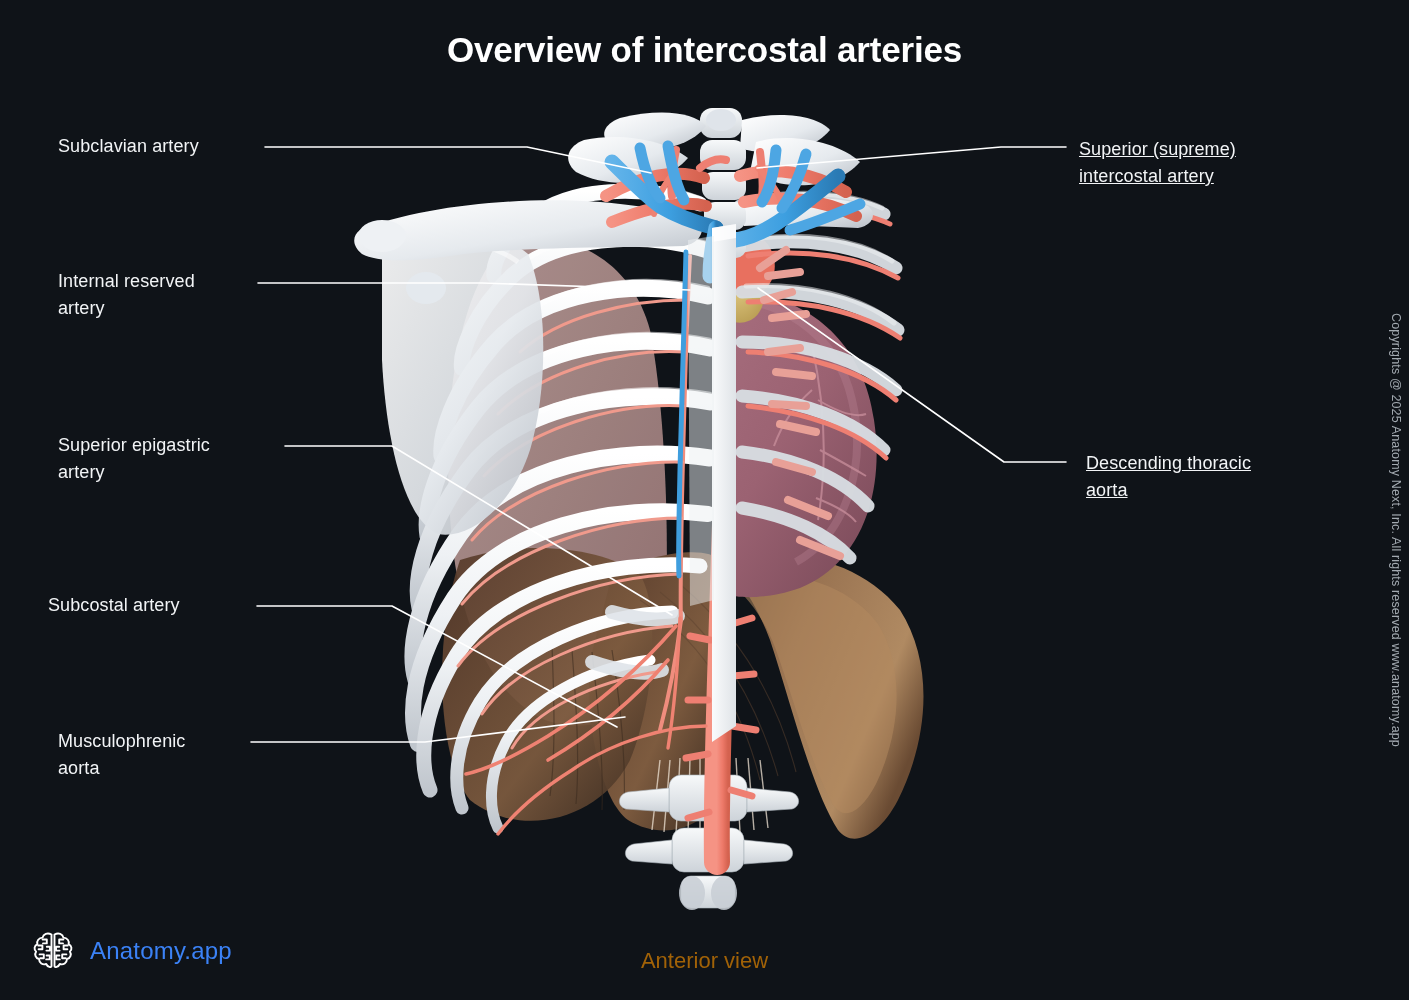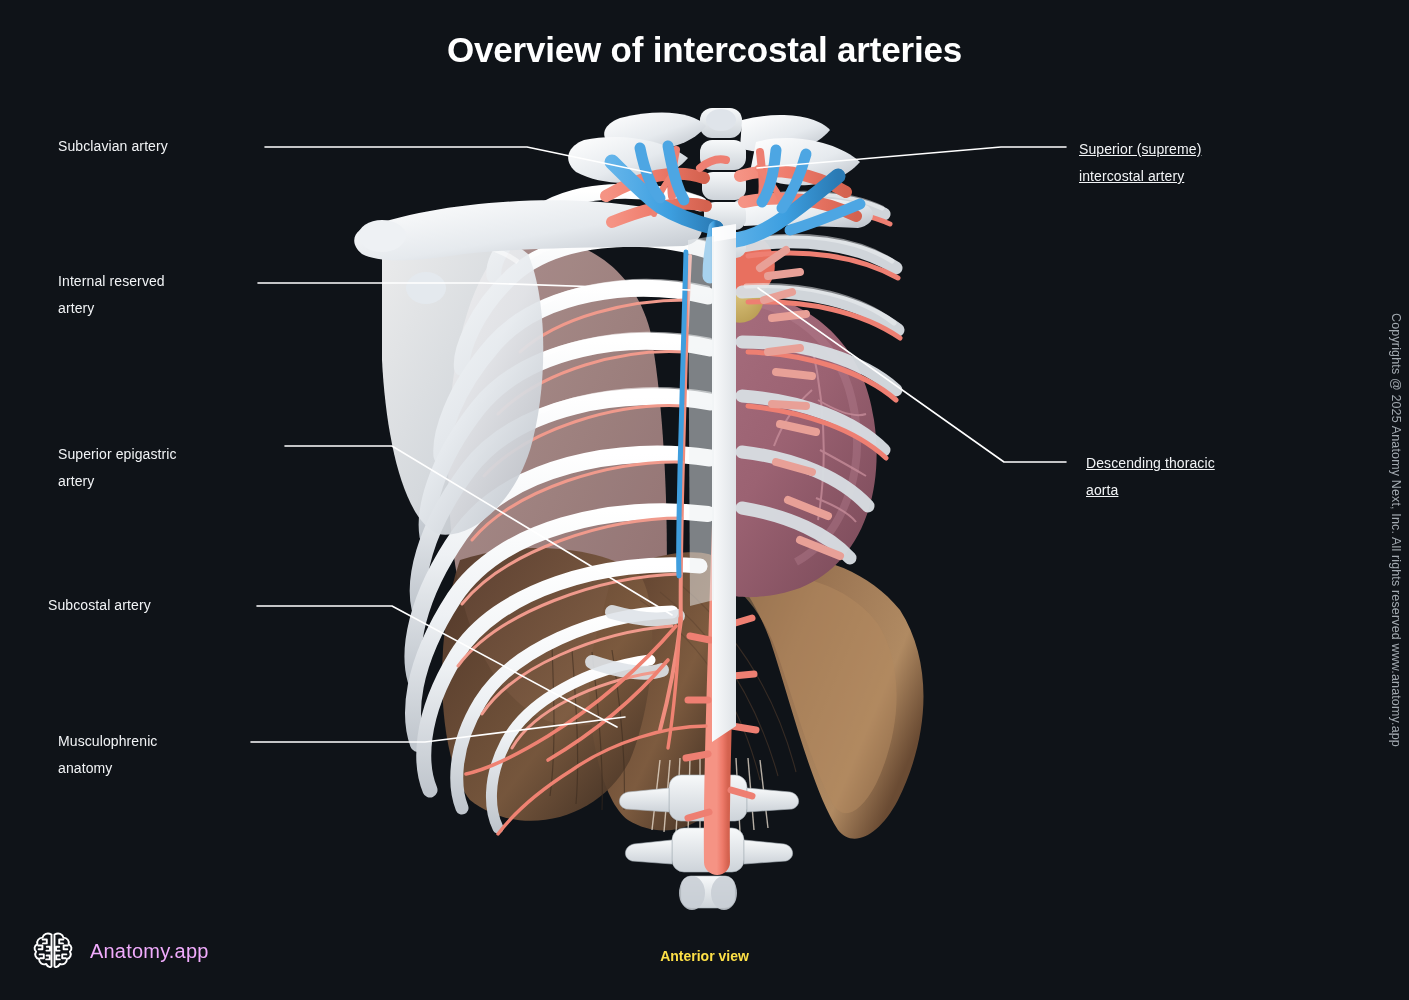--- a/index.html
+++ b/index.html
@@ -17,38 +17,38 @@
   .title{
     position:absolute;top:30px;left:0;width:1409px;
     text-align:center;
     font-size:35px;font-weight:bold;letter-spacing:-0.2px;
     color:#ffffff;
   }
 
   
   .label{
     position:absolute;
-    font-size:14px;
+    font-size:18px;
     line-height:27px;
     color:#f2f4f6;
     white-space:pre-line;
     letter-spacing:0.1px;
   }
   .label.right{text-align:left;text-decoration:underline;}
 
   
   .caption{
     position:absolute;left:0;top:948px;width:1409px;
-    text-align:center;font-size:14px;font-weight:bold;color:#fde047;
+    text-align:center;font-size:22px;font-weight:normal;color:#a16207;
   }
   .brand{
     position:absolute;left:30px;top:928px;
     display:flex;align-items:center;gap:14px;
   }
-  .brand-text{font-size:20px;color:#f0abfc;letter-spacing:0.2px;}
+  .brand-text{font-size:24px;color:#3b82f6;letter-spacing:0.2px;}
   .copywrap{
     position:absolute;right:2px;top:250px;height:560px;width:22px;
   }
   .copytext{
     position:absolute;
     left:50%;top:50%;
     transform:translate(-50%,-50%) rotate(90deg);
     transform-origin:center center;
     font-size:12.5px;color:#a3aab1;letter-spacing:0.15px;
     white-space:nowrap;
@@ -406,25 +406,25 @@
         <polyline points="1066,462 1004,462 758,288"></polyline>
       </g>
   </svg>
 
   <div class="title">Overview of intercostal arteries</div>
 
   <div id="left-labels">
       <div class="label left" style="left: 58px; top: 133px;">Subclavian artery</div>
       <div class="label left" style="left: 58px; top: 268px;">Internal reserved
 artery</div>
-      <div class="label left" style="left: 58px; top: 441px;">Superior epigastric
+      <div class="label left" style="left: 58px; top: 432px;">Superior epigastric
 artery</div>
       <div class="label left" style="left: 48px; top: 592px;">Subcostal artery</div>
       <div class="label left" style="left: 58px; top: 728px;">Musculophrenic
-anatomy</div>
+aorta</div>
     </div>
   <div id="right-labels">
       <div class="label right" style="left: 1079px; top: 136px;">Superior (supreme)
 intercostal artery</div>
       <div class="label right" style="left: 1086px; top: 450px;">Descending thoracic
 aorta</div>
     </div>
 
   <div class="caption">Anterior view</div>
 

